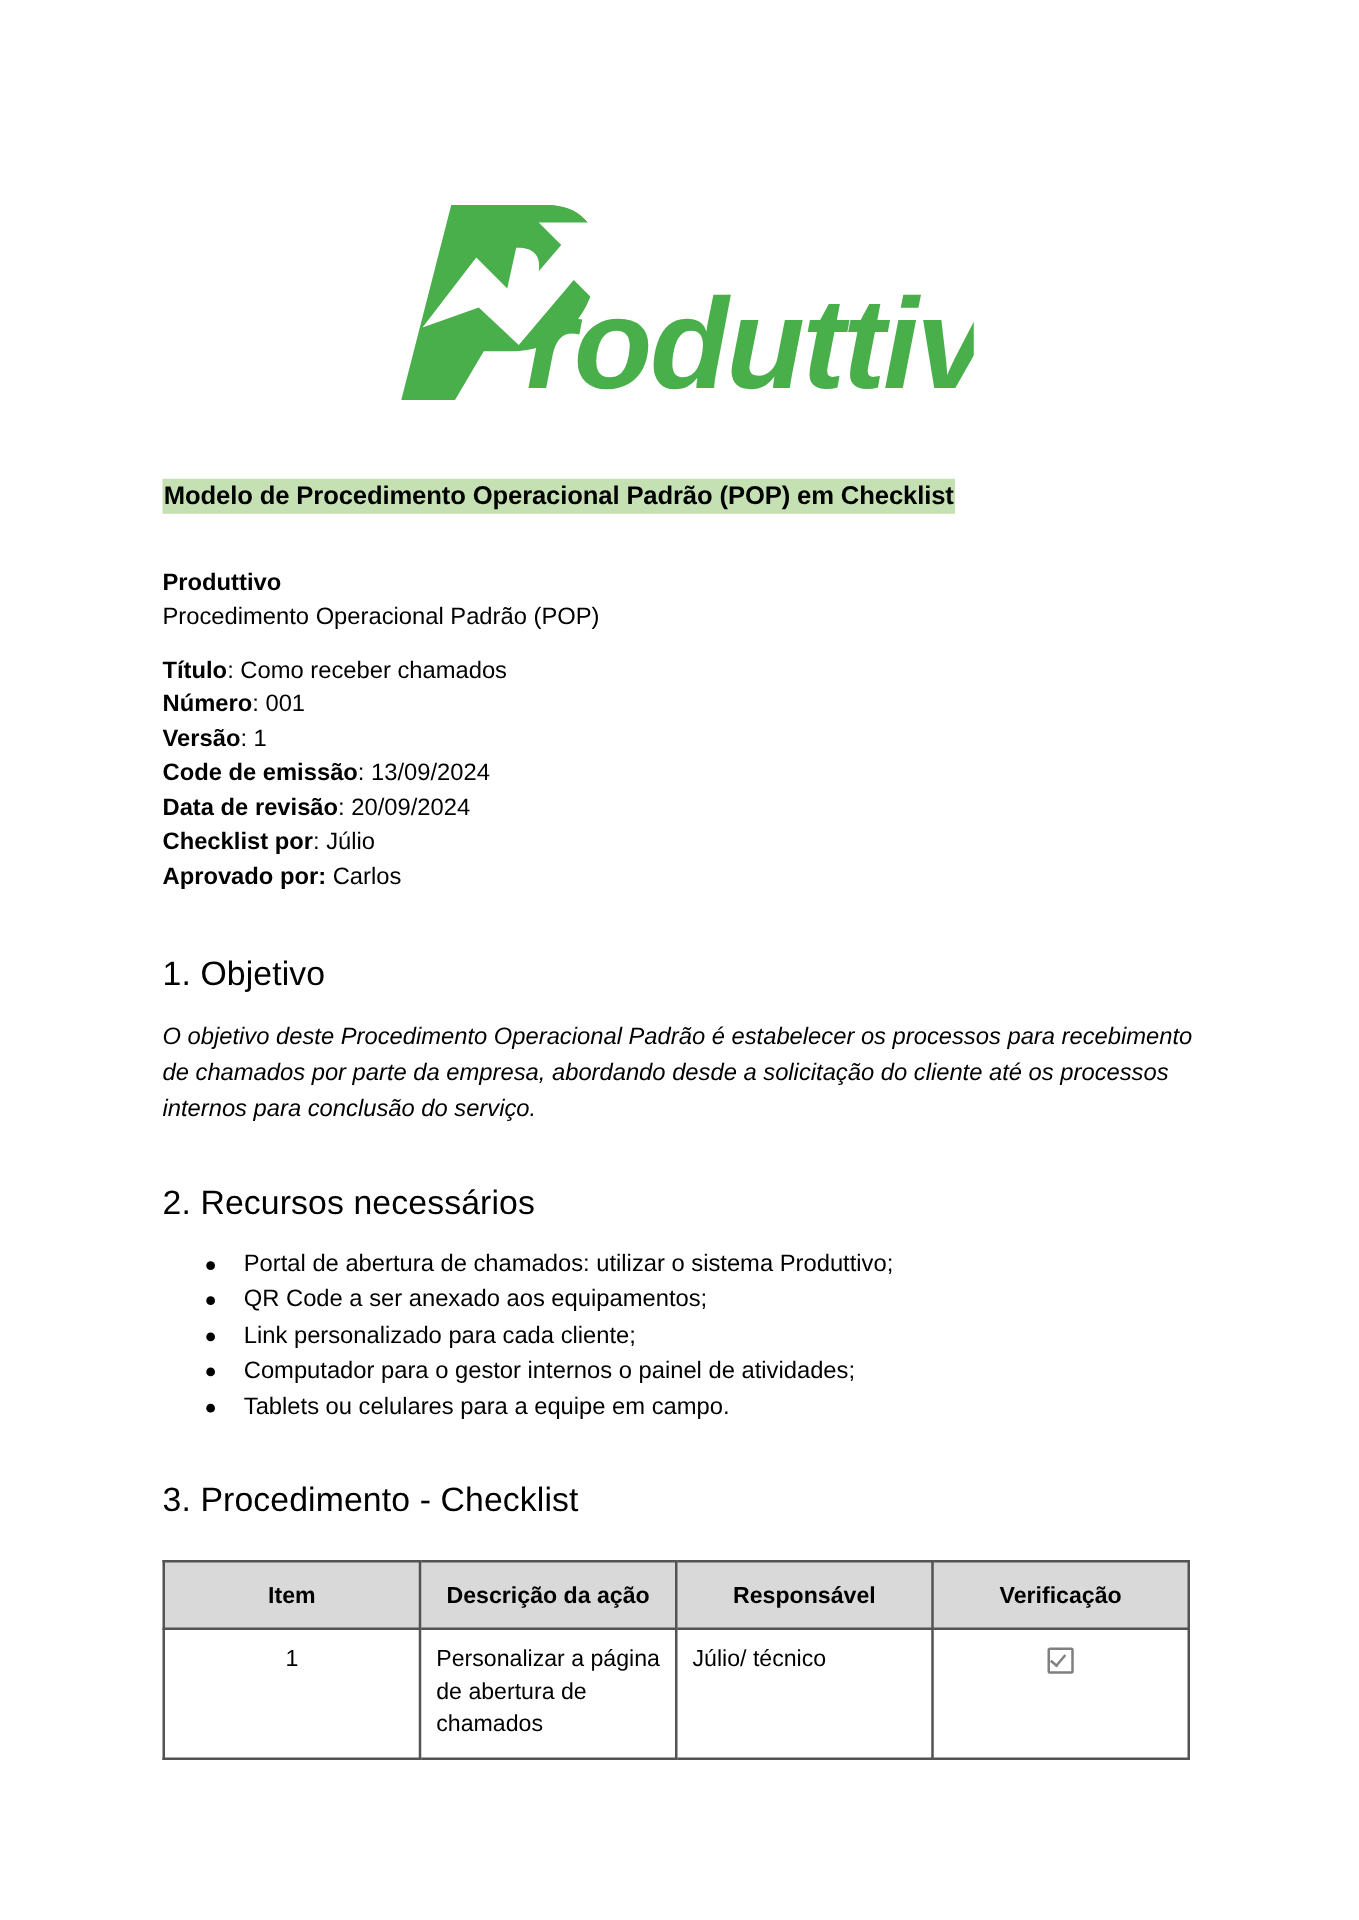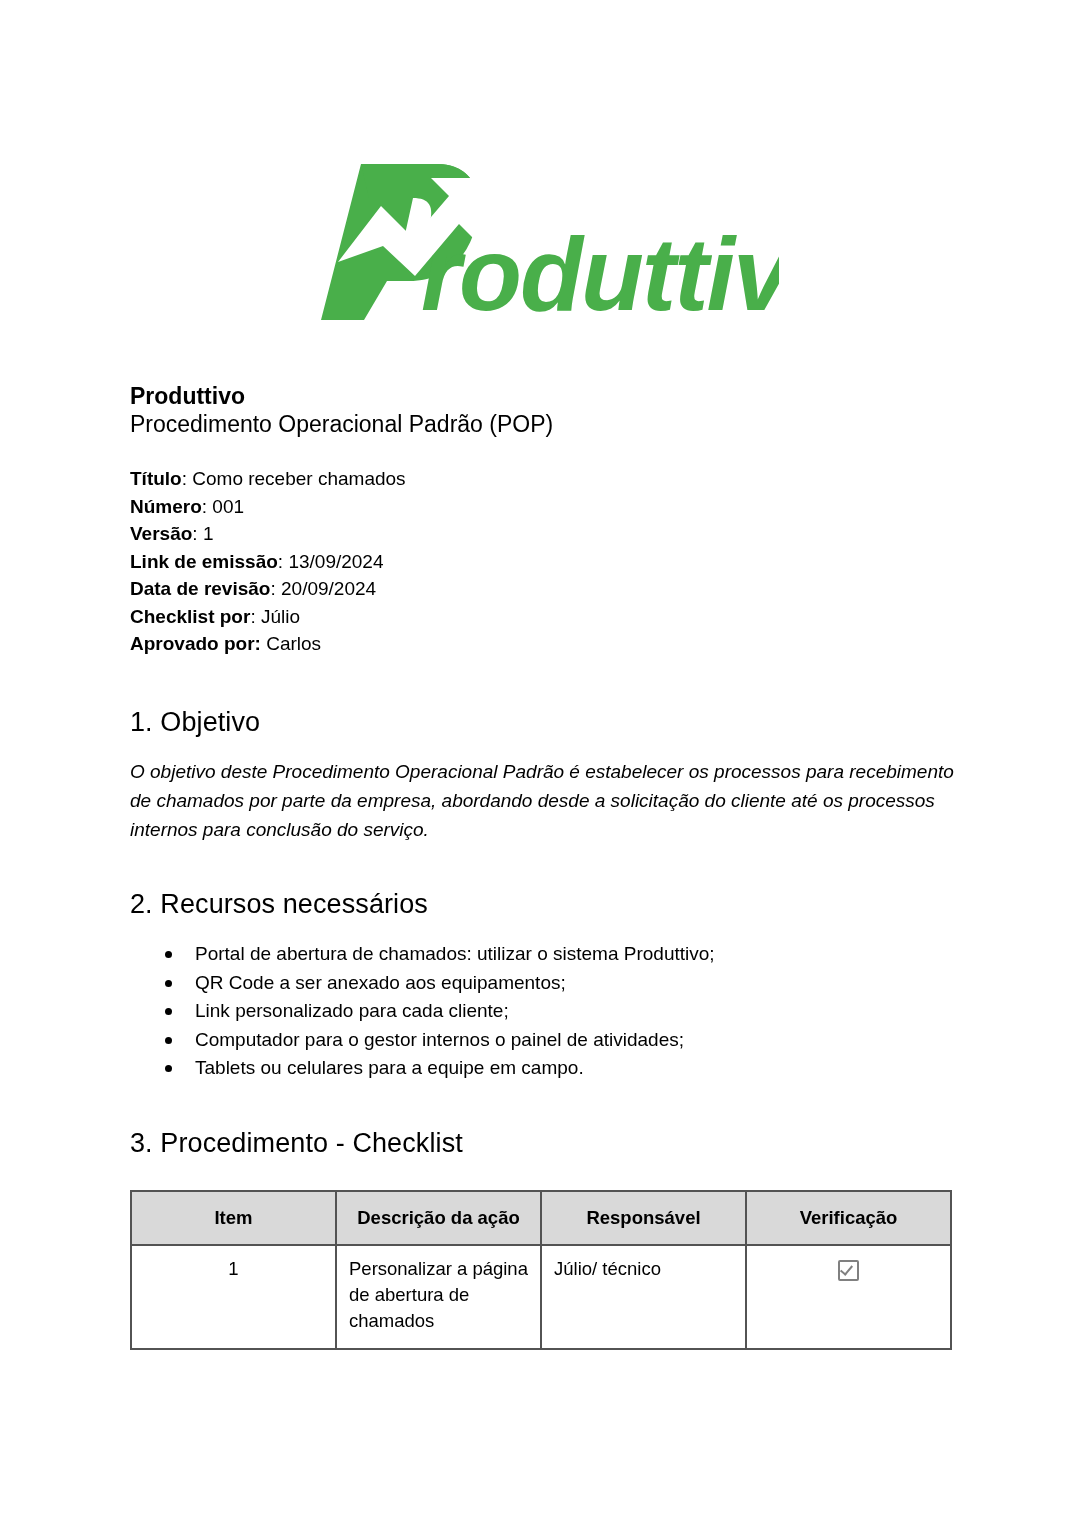--- a/index.html
+++ b/index.html
@@ -59,23 +59,23 @@
   }
   .hl {
     background-color: #c5e0b3;
     padding: 2px 1px 3px 1px;
     box-decoration-break: clone;
     -webkit-box-decoration-break: clone;
   }
 
   
   .ident-block {
-    font-size: 23px;
+    font-size: 19px;
     line-height: 27.5px;
-    margin-bottom: 27px;
+    margin-bottom: 15px;
   }
   .ident-block .strong {
     font-weight: bold;
   }
   .meta-block {
     font-size: 19px;
     line-height: 27.5px;
     margin-bottom: 48px;
   }
   .meta-line {
@@ -234,38 +234,41 @@
           Z
         "></path>
       </g>
 
       <text x="112" y="160" font-family="'Liberation Sans', sans-serif" font-size="103" font-weight="bold" font-style="italic" fill="#49af4a" letter-spacing="-2">roduttivo</text>
     </svg>
   </div>
 
   <div class="content">
 
+    <div class="doc-title-wrap">
+      <span class="doc-title hl">Modelo de Procedimento Operacional Padrão (POP) em Checklist</span>
+    </div>
 
     <div class="ident-block">
       <div class="strong">Produttivo</div>
       <div>Procedimento Operacional Padrão (POP)</div>
     </div>
 
     <div class="meta-block">
       <div class="meta-line">
         <span class="meta-label">Título</span><span>: </span><span>Como receber chamados</span>
       </div>
       <div class="meta-line">
         <span class="meta-label">Número</span><span>: </span><span>001</span>
       </div>
       <div class="meta-line">
         <span class="meta-label">Versão</span><span>: </span><span>1</span>
       </div>
       <div class="meta-line">
-        <span class="meta-label">Link de emissão</span><span>: </span><span>13/09/2024</span>
+        <span class="meta-label">Code de emissão</span><span>: </span><span>13/09/2024</span>
       </div>
       <div class="meta-line">
         <span class="meta-label">Data de revisão</span><span>: </span><span>20/09/2024</span>
       </div>
       <div class="meta-line">
         <span class="meta-label">Checklist por</span><span>: </span><span>Júlio</span>
       </div>
       <div class="meta-line">
         <span class="meta-label">Aprovado por:</span><span> </span><span>Carlos</span>
       </div>

